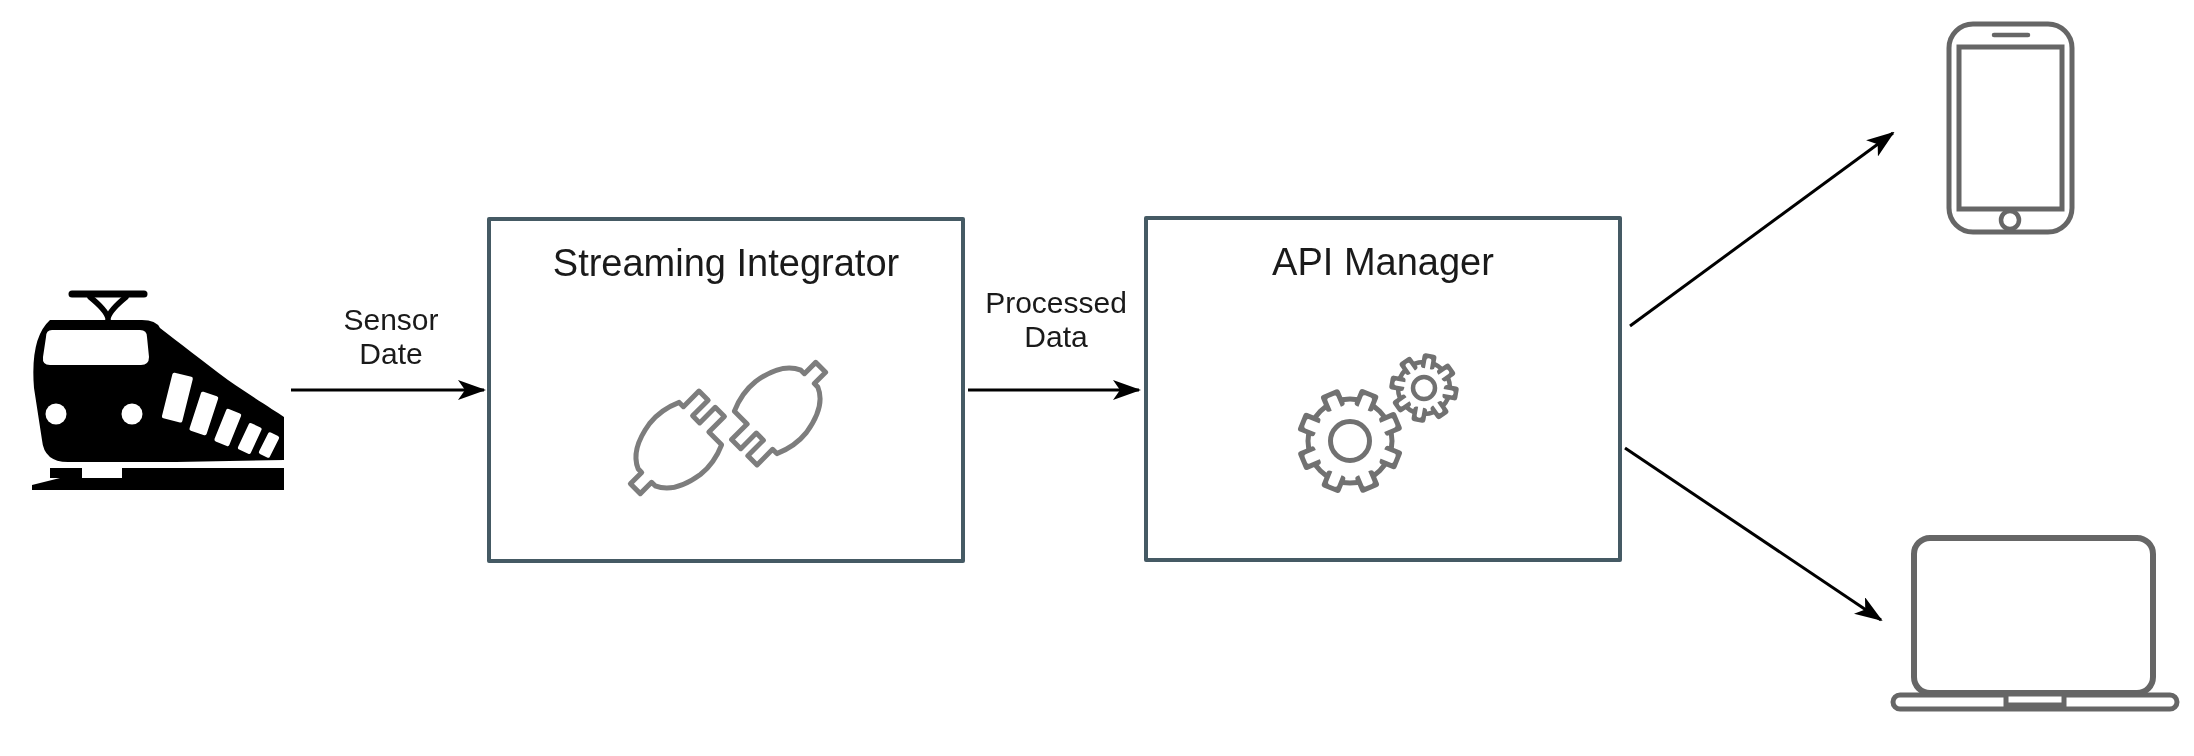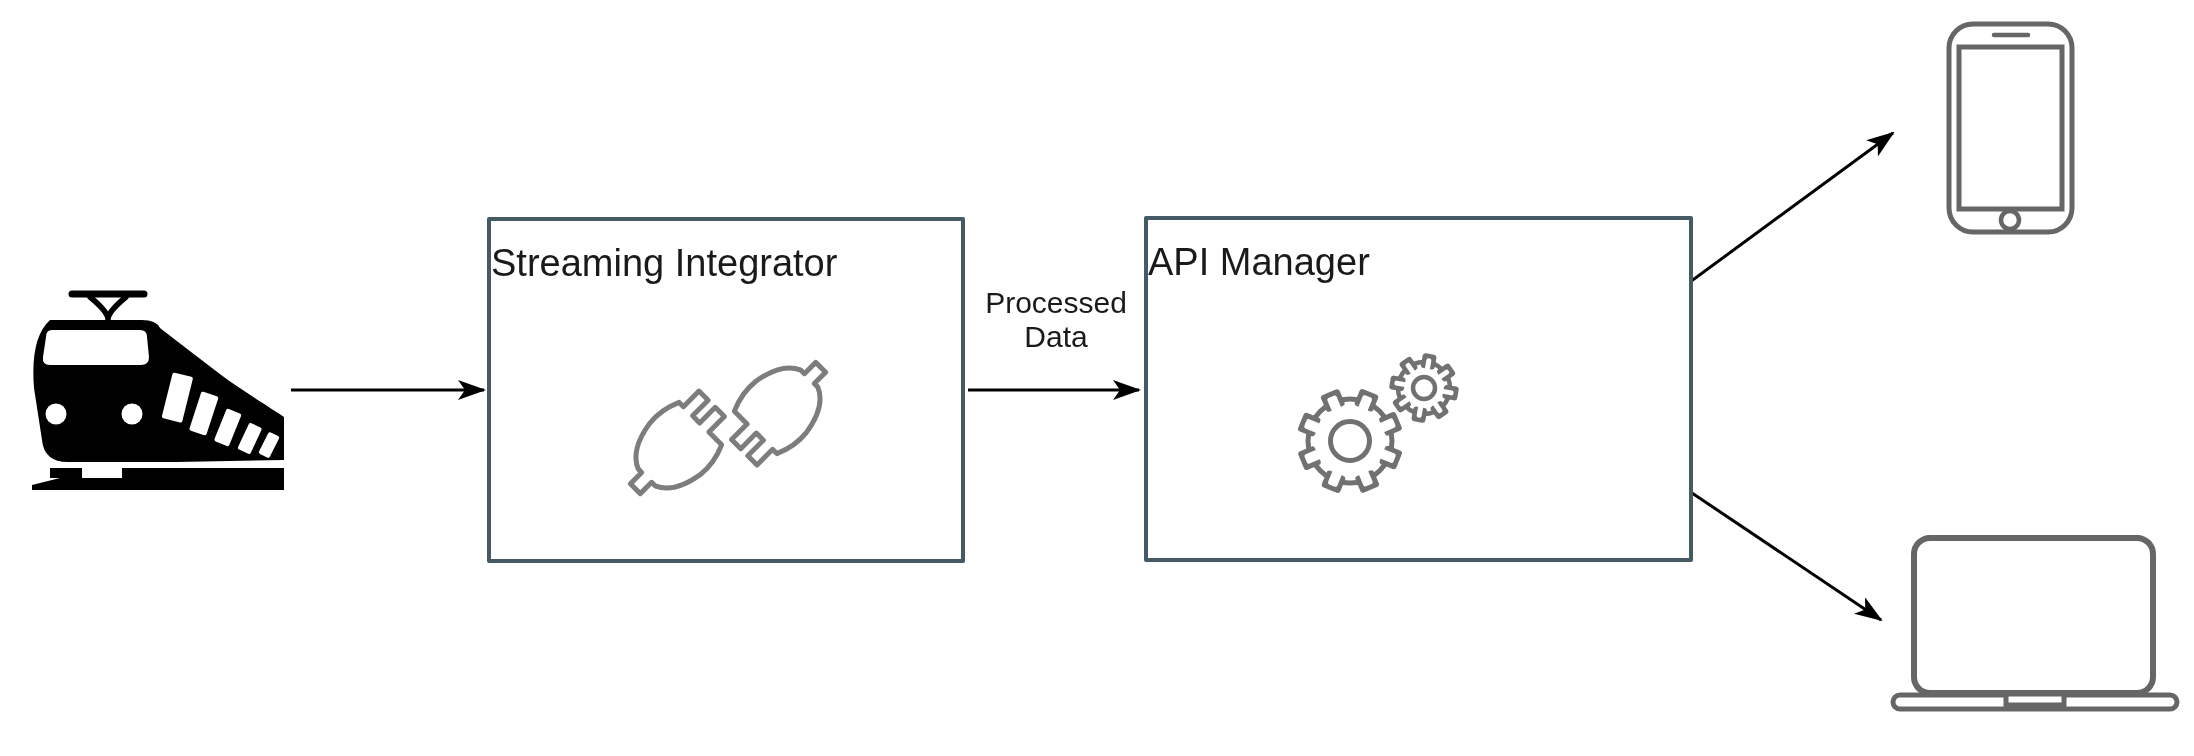--- a/index.html
+++ b/index.html
@@ -18,21 +18,21 @@
     overflow:hidden;
   }
   .abs{position:absolute;}
   svg{display:block;}
   
   .node-box{
     position:absolute;background:#fff;border:4px solid var(--box-border);
     border-radius:2px;box-sizing:border-box;
   }
   .node-title{
-    margin-top:20px;text-align:left;font-size:38px;line-height:44px;
+    margin-top:20px;text-align:center;font-size:38px;line-height:44px;
     color:var(--text-color);white-space:nowrap;
   }
   
   .edge-label{
     position:absolute;width:200px;text-align:center;font-size:30px;
     line-height:34px;color:var(--text-color);
   }
   
   .gear-body{fill:#fff;stroke:var(--gear-gray);stroke-width:5;}
   .gear-body.small{stroke-width:4.5;}
@@ -77,41 +77,45 @@
       <rect class="train-white" x="169" y="107" width="18" height="41" rx="2" transform="rotate(18 178 127)"></rect>
       <rect class="train-white" x="194" y="124" width="16" height="35" rx="2" transform="rotate(22 202 141)"></rect>
       <rect class="train-white" x="217" y="138" width="14" height="29" rx="2" transform="rotate(25 224 152)"></rect>
       <rect class="train-white" x="237" y="147" width="12" height="24" rx="2" transform="rotate(27 243 159)"></rect>
       <rect class="train-fill" x="96" y="182" width="162" height="10"></rect>
       <rect class="train-fill" x="24" y="182" width="32" height="10"></rect>
       <path class="train-fill" d="M 6,204 L 258,204 L 258,192 L 34,192 L 6,199 Z"></path>
     </svg>
   </div>
 
+  <div class="edge-label" style="left:291px;top:303px">
+    <div>Sensor</div>
+    <div>Date</div>
+  </div>
 
   <div class="node-box" style="left:487px;top:217px;width:478px;height:346px">
     <div class="node-title">Streaming Integrator</div>
   </div>
 
   <div class="abs" style="left:612px;top:350px">
     <svg width="232" height="164" viewBox="0 0 232 164">
       <defs>
         <path id="plugP" d="M 26,-30 L 26,-24 L 48,-24 L 48,-11 L 26,-11 L 26,-1 L 48,-1 L 48,12 L 26,12 L 26,30 Q 8,38 -10,36 Q -42,31 -50,12 L -50,7 L -66,7 L -66,-7 L -50,-7 L -50,-12 Q -42,-31 -10,-36 Q 8,-38 26,-30 Z"></path>
       </defs>
       <use href="#plugP" class="plug-path" transform="translate(162,64) rotate(135)"></use>
       <use href="#plugP" class="plug-path" transform="translate(70,92) rotate(-45)"></use>
     </svg>
   </div>
 
   <div class="edge-label" style="left:956px;top:286px">
     <div>Processed</div>
     <div>Data</div>
   </div>
 
-  <div class="node-box" style="left:1144px;top:216px;width:549px;height:346px">
+  <div class="node-box" style="left:1144px;top:216px;width:478px;height:346px">
     <div class="node-title">API Manager</div>
   </div>
 
   <div class="abs" style="left:1288px;top:348px">
     <svg width="184" height="154" viewBox="0 0 184 154">
       <circle class="gear-body" cx="62" cy="93" r="42"></circle>
       <g id="gear-large-teeth">
           <rect x="52" y="40" width="20" height="18" rx="3" class="gear-fill" transform="rotate(22 62 93)"></rect>
           <rect x="57" y="45" width="10" height="20" rx="2" class="gear-white" transform="rotate(22 62 93)"></rect>
           <rect x="52" y="40" width="20" height="18" rx="3" class="gear-fill" transform="rotate(67 62 93)"></rect>

